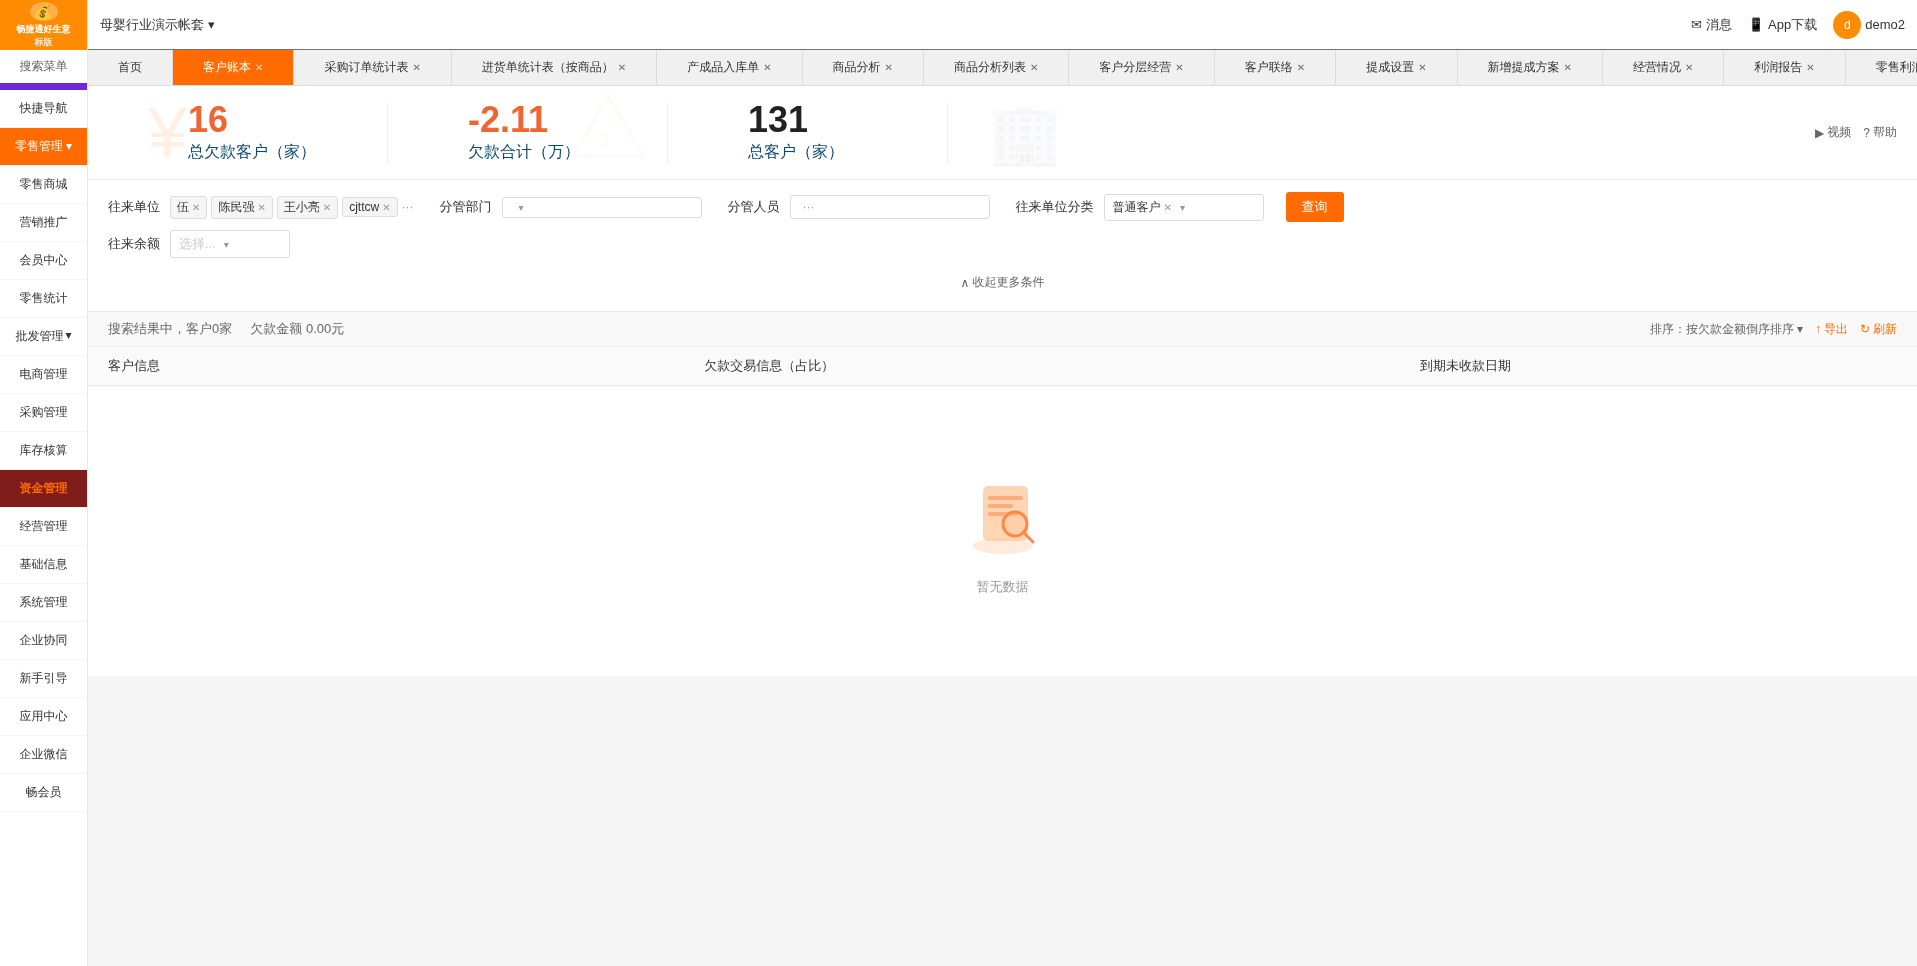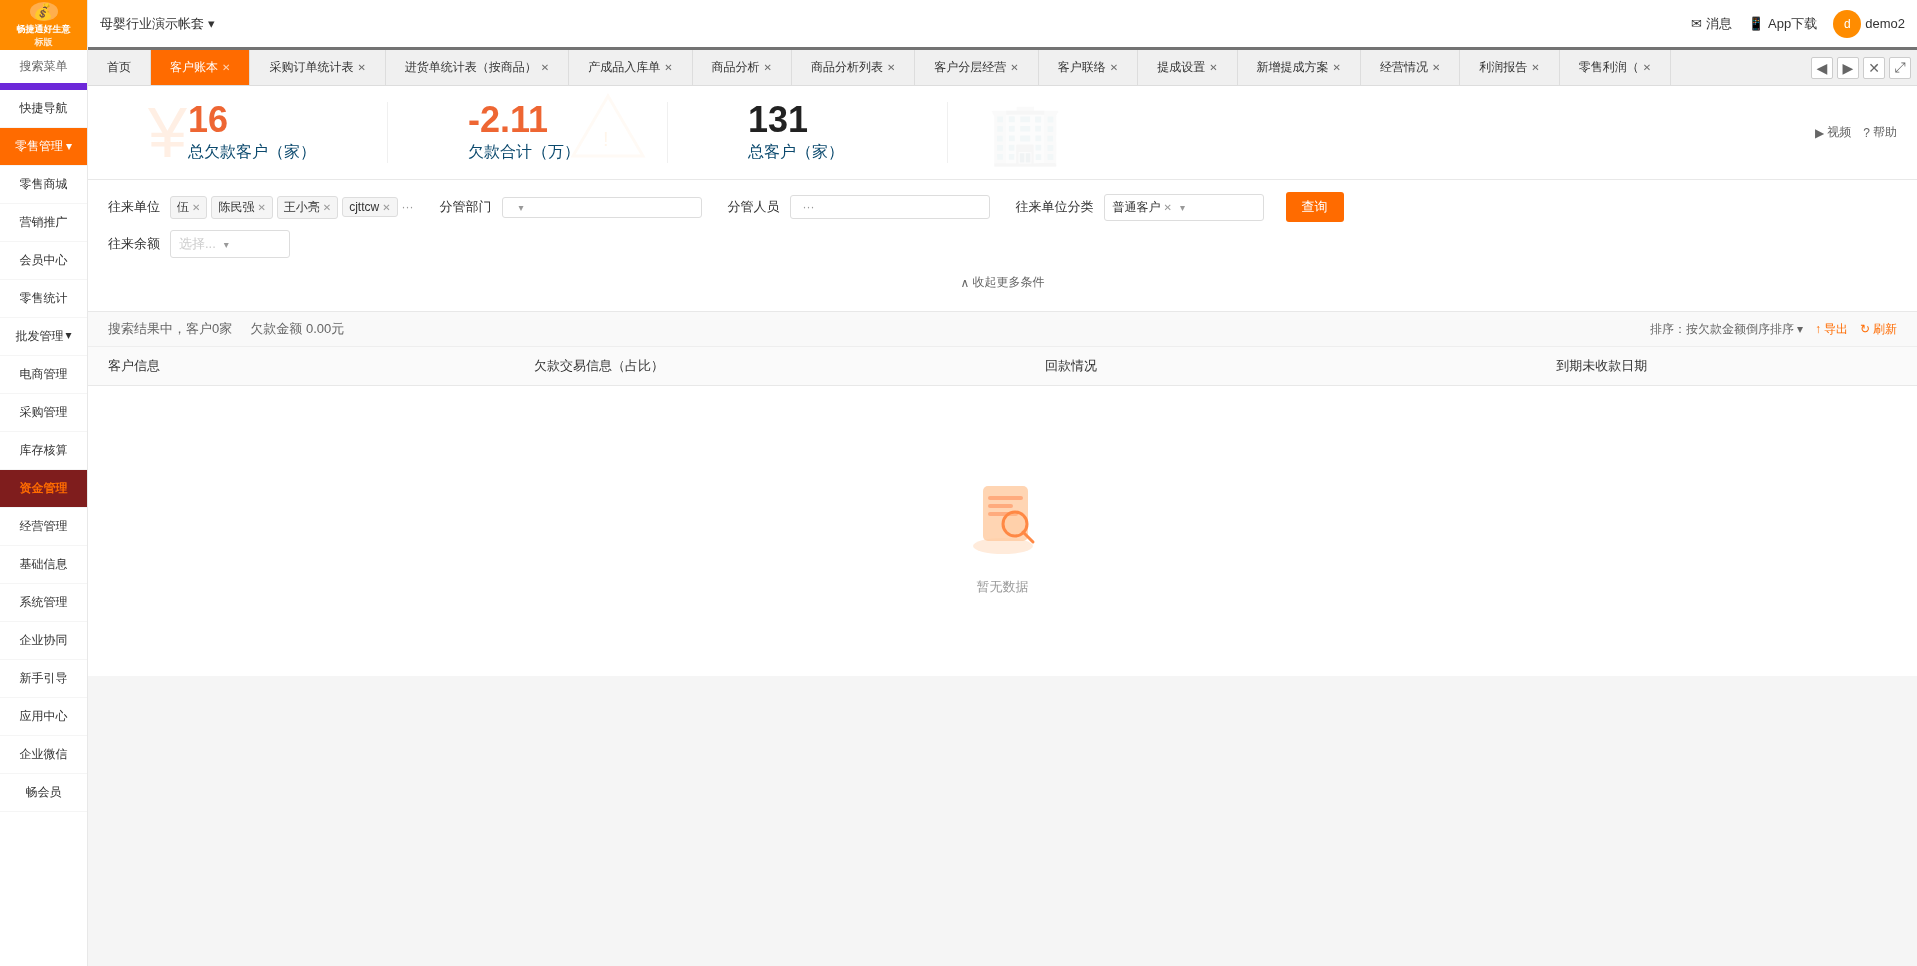--- a/index.html
+++ b/index.html
@@ -66,21 +66,21 @@
       flex: 1;
       display: flex;
       flex-direction: column;
       overflow: hidden;
     }
 
     
     .top-bar {
       height: 50px;
       background: #fff;
-      border-bottom: 3px solid #737373;
+      border-bottom: 1px solid #737373;
       display: flex;
       align-items: center;
       padding: 0 12px;
       gap: 16px;
     }
     .top-bar-selector {
       display: flex; align-items: center; gap: 4px;
       font-size: 13px; color: #333;
       cursor: pointer;
     }
@@ -103,21 +103,21 @@
     .tab-bar {
       height: 36px;
       background: #f0f0f0;
       display: flex;
       align-items: stretch;
       overflow: hidden;
       border-bottom: 1px solid #ddd;
     }
     .tab-item {
       display: flex; align-items: center; gap: 4px;
-      padding: 0 19px;
+      padding: 0 30px;
       font-size: 12px;
       color: #333;
       cursor: pointer;
       border-right: 1px solid #ddd;
       white-space: nowrap;
       background: #f0f0f0;
     }
     .tab-item.active {
       background: #ff6b00;
       color: white;
@@ -555,21 +555,20 @@
           <span>↻</span>
           <span>刷新</span>
         </div>
       </div>
     </div>
 
     <div class="data-table">
       <div class="table-header">
         <div class="col col-customer">客户信息</div>
         <div class="col col-debt">欠款交易信息（占比）</div>
-        <div class="col col-repay">回款情况</div>
         <div class="col col-date">到期未收款日期</div>
       </div>
 
       <div class="empty-state">
         <div class="empty-icon">
           <svg viewBox="0 0 100 100" width="100" height="100">
 
             <ellipse cx="50" cy="80" rx="30" ry="8" fill="#ffd8b8" opacity="0.5"></ellipse>
             <rect x="30" y="20" width="45" height="55" rx="5" fill="#ffcba0" opacity="0.8"></rect>
             <rect x="35" y="30" width="35" height="4" rx="2" fill="#ff9966" opacity="0.7"></rect>

